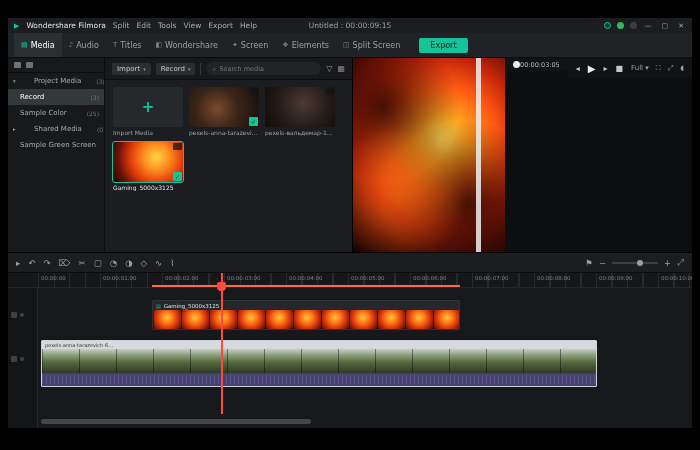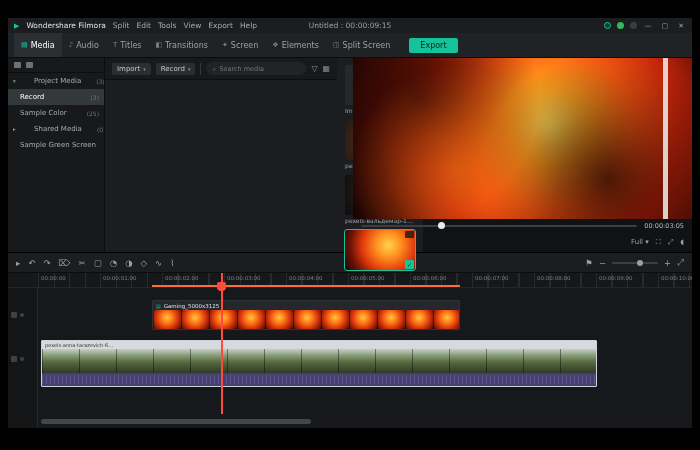--- a/index.html
+++ b/index.html
@@ -39,21 +39,21 @@
   .sidebar{width:97px;background:#17191b;border-right:1px solid #0c0d0e;font-size:7px;
     display:flex;flex-direction:column}
   .sb-head{height:15px;display:flex;align-items:center;gap:5px;padding:0 6px;border-bottom:1px solid #0c0d0e}
   .sb-ico{width:7px;height:6px;background:#6d7276;border-radius:1px}
   .sb-item{height:16px;display:flex;align-items:center;gap:15px;padding:0 5px;color:#a7abae;cursor:pointer;white-space:nowrap;overflow:hidden}
   .sb-item .arrow{width:6px;font-size:5.5px;color:#8b9094;flex:0 0 auto}
   .sb-item.indent{padding-left:12px}
   .sb-item.active{background:#33383b;color:#fff}
   .sb-item .cnt{margin-left:auto;color:#6e7477;font-size:6px}
 
-  .media-col{flex:1;display:flex;flex-direction:row}
+  .media-col{flex:1;display:flex;flex-direction:column}
   .media-toolbar{height:22px;display:flex;align-items:center;gap:5px;padding:0 7px;
     background:#17191b;border-bottom:1px solid #0c0d0e;font-size:7px}
   .drop-btn{background:#2a2e31;border-radius:2px;padding:2px 5px;display:flex;gap:3px;
     align-items:center;color:#c3c7ca;cursor:pointer}
   .drop-btn .caret{font-size:5px;color:#8b9094}
   .vdiv{width:1px;height:12px;background:#33373a}
   .search{flex:1;display:flex;align-items:center;gap:3px;background:#212427;border-radius:8px;
     height:13px;padding:0 6px;color:#6e7477}
   .search input{flex:1;background:transparent;border:0;outline:0;color:#c9cdd1;font-size:6.5px;
     font-family:inherit;min-width:0}
@@ -71,21 +71,21 @@
   .dark2{background:radial-gradient(circle at 55% 40%, #4a3b33 0%, #241c17 55%, #0e0b09 100%)}
   .tile-label{margin-top:2px;white-space:nowrap;overflow:hidden;text-overflow:ellipsis}
   .badge-check{position:absolute;right:1px;bottom:1px;width:9px;height:9px;background:#15c39a;
     color:#063126;font-size:6px;display:flex;align-items:center;justify-content:center;border-radius:1px}
   .badge-top{position:absolute;right:1px;top:1px;width:9px;height:7px;background:rgba(20,22,24,.75);
     color:#c3c7ca;font-size:5px;display:flex;align-items:center;justify-content:center;border-radius:1px}
   .thumb.selected{outline:1.5px solid #15c39a;outline-offset:0}
   .tile.selected .tile-label{color:#e6e8ea}
 
   
-  .preview{flex:1;display:flex;flex-direction:column;background:#0d0e10}
+  .preview{flex:1;display:flex;background:#0d0e10}
   .video{flex:1;margin:0;position:relative;background:
     radial-gradient(circle at 58% 42%, #ffe05a 0%, #ffa21f 18%, #ff5a12 38%, #c3230a 58%, #4f0d05 80%, #130303 100%)}
   .video .swirl{position:absolute;inset:0;background:
     radial-gradient(circle at 30% 70%, rgba(255,120,20,.55) 0%, transparent 40%),
     radial-gradient(circle at 75% 75%, rgba(30,5,2,.8) 0%, transparent 45%),
     radial-gradient(circle at 20% 25%, rgba(40,6,2,.85) 0%, transparent 40%)}
   .video .strip{position:absolute;right:24px;top:0;bottom:0;width:5px;background:rgba(240,240,238,.85)}
   .scrub-row{height:13px;display:flex;align-items:center;gap:7px;padding:0 8px;background:#101214}
   .scrub{flex:1;height:2px;background:#3a3f43;border-radius:1px;position:relative;cursor:pointer}
   .scrub .knob{position:absolute;left:28%;top:-2.5px;width:7px;height:7px;border-radius:50%;background:#e8ecee}
@@ -174,21 +174,21 @@
     <span class="tab">
       <span class="t-ico">♪</span>
       <span>Audio</span>
     </span>
     <span class="tab">
       <span class="t-ico">T</span>
       <span>Titles</span>
     </span>
     <span class="tab">
       <span class="t-ico">◧</span>
-      <span>Transitions</span>
+      <span>Wondershare</span>
     </span>
     <span class="tab">
       <span class="t-ico">✦</span>
       <span>Screen</span>
     </span>
     <span class="tab">
       <span class="t-ico">❖</span>
       <span>Elements</span>
     </span>
     <span class="tab">

